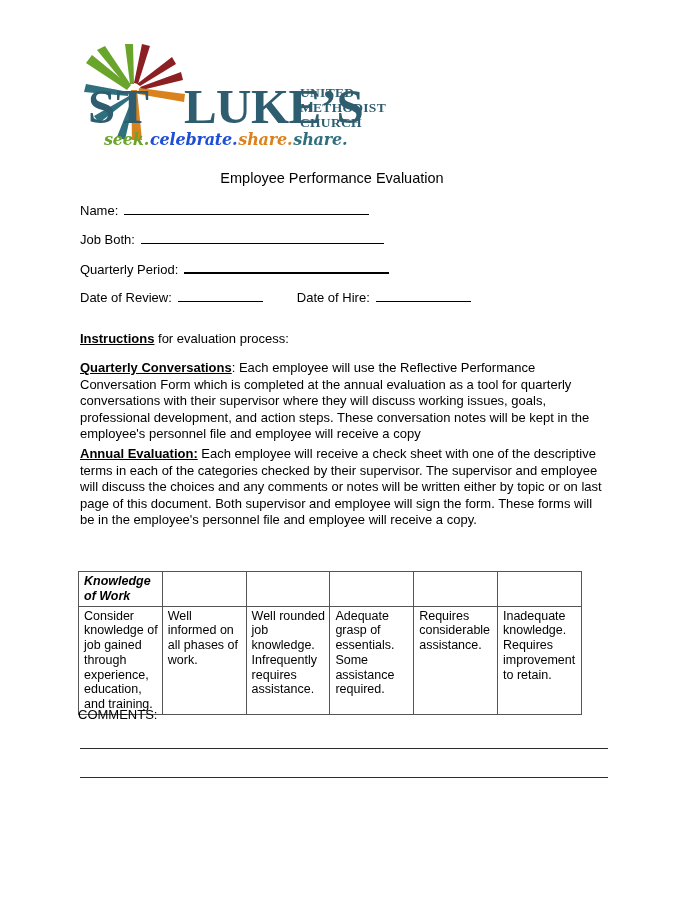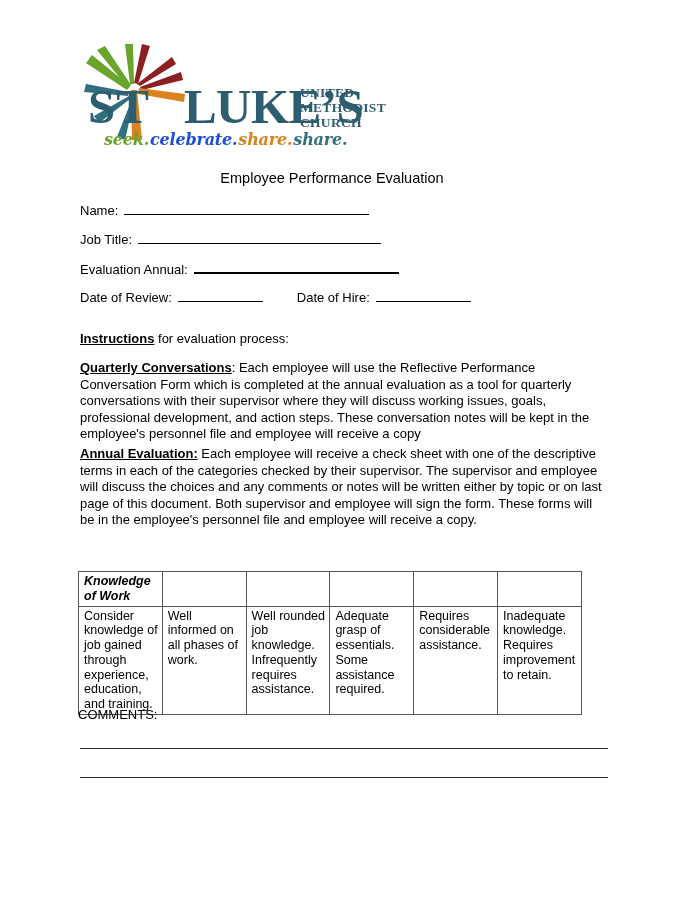--- a/index.html
+++ b/index.html
@@ -204,25 +204,25 @@
   <div id="logo-tagline"><span class="tg-seek">seek.</span><span class="tg-celebrate">celebrate.</span><span class="tg-live">share.</span><span class="tg-share">share.</span></div>
 </div>
 
 <div id="doc-title">Employee Performance Evaluation</div>
 
 <div class="field-row" id="field-name">
   <span class="field-label">Name:</span><span class="rule w-name"></span>
 </div>
 
 <div class="field-row" id="field-jobtitle">
-  <span class="field-label">Job Title:</span><span class="rule w-job"></span>
+  <span class="field-label">Job Both:</span><span class="rule w-job"></span>
 </div>
 
 <div class="field-row" id="field-evalperiod">
-  <span class="field-label">Evaluation Annual:</span><span class="rule thick w-eval"></span>
+  <span class="field-label">Quarterly Period:</span><span class="rule thick w-eval"></span>
 </div>
 
 <div class="field-row" id="field-dates">
   <span class="field-label">Date of Review:</span><span class="rule w-dr"></span><span class="gap-dates"></span><span class="field-label">Date of Hire:</span><span class="rule w-dh"></span>
 </div>
 
 <div class="para" id="para-instructions"><span class="u">Instructions</span><span> for evaluation process:</span></div>
 
 <div class="para" id="para-quarterly"><span class="u">Quarterly Conversations</span><span>: Each employee will use the Reflective Performance Conversation Form which is completed at the annual evaluation as a tool for quarterly conversations with their supervisor where they will discuss working issues, goals, professional development, and action steps.  These conversation notes will be kept in the employee's personnel file and employee will receive a copy</span></div>
 

